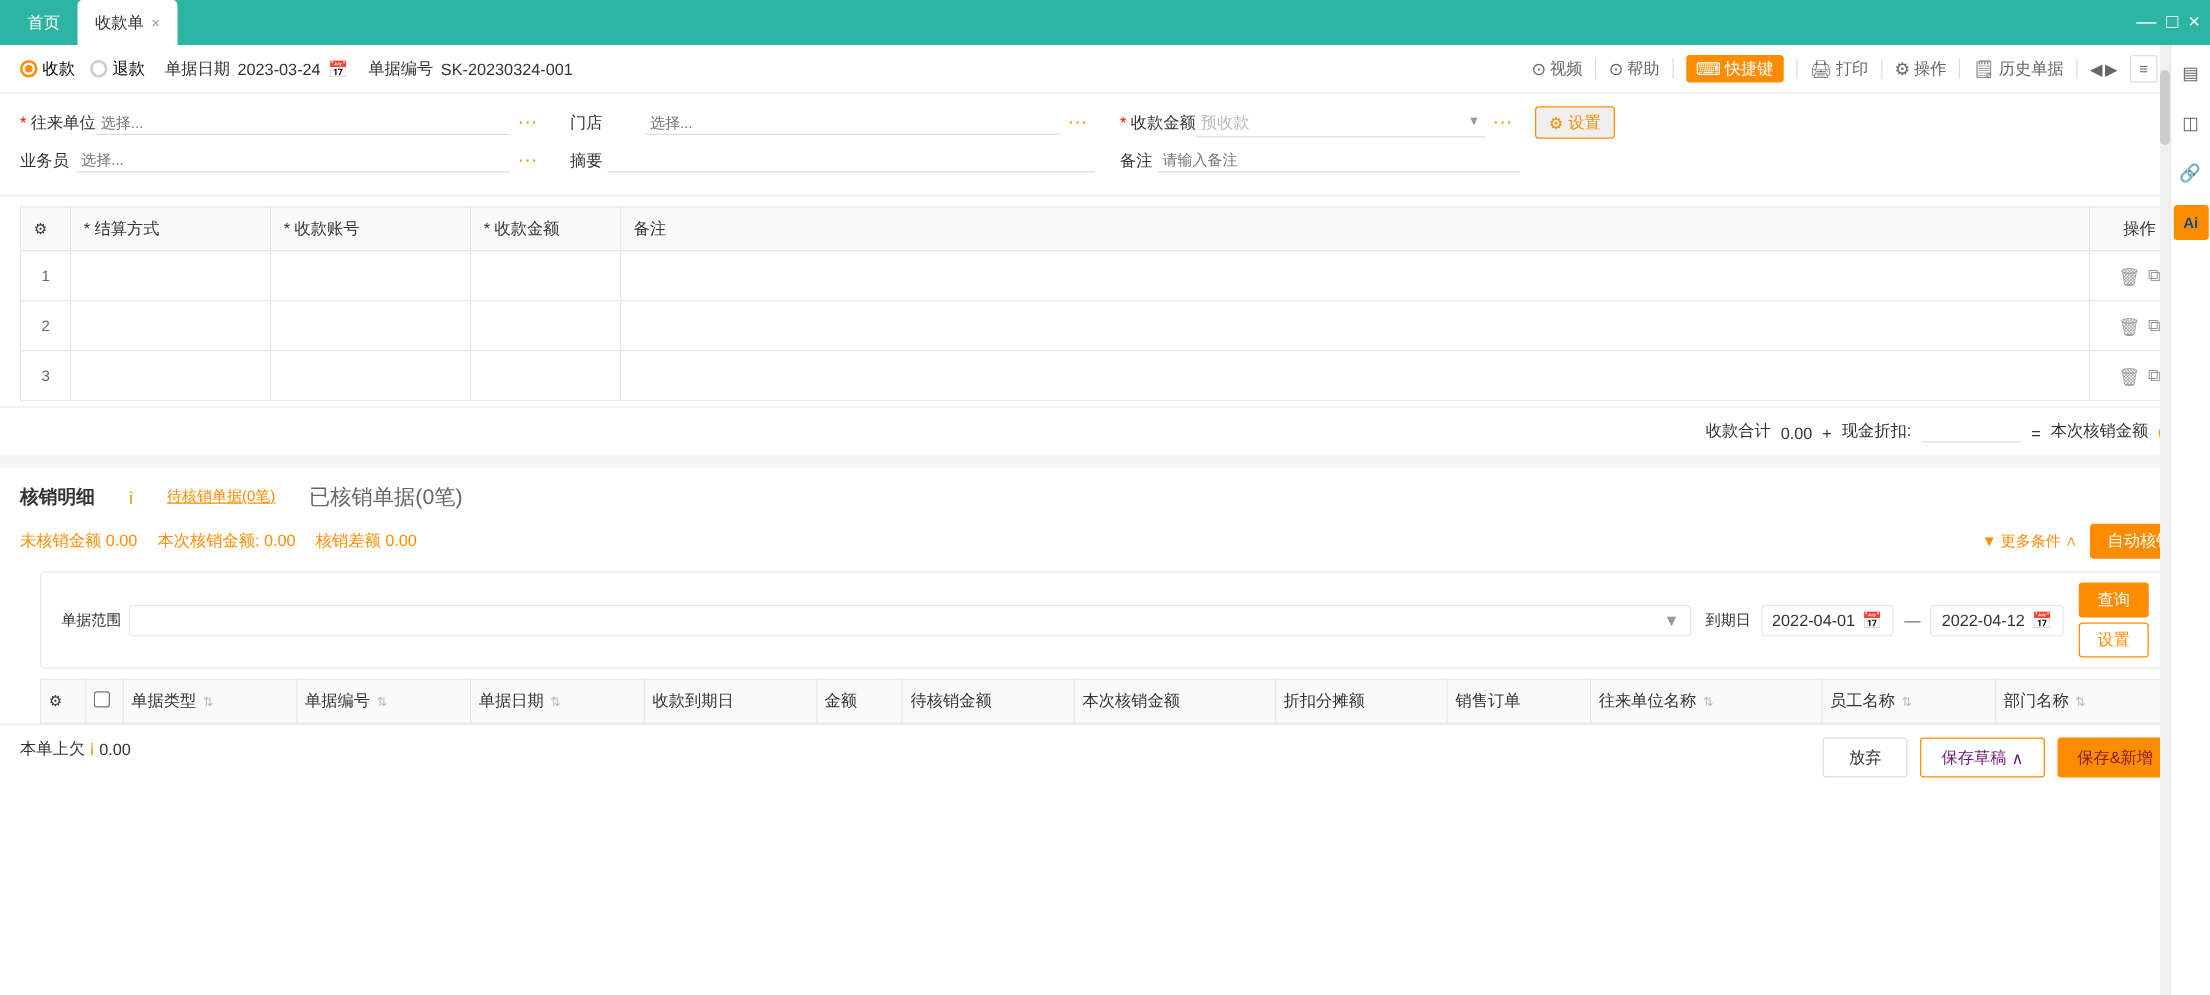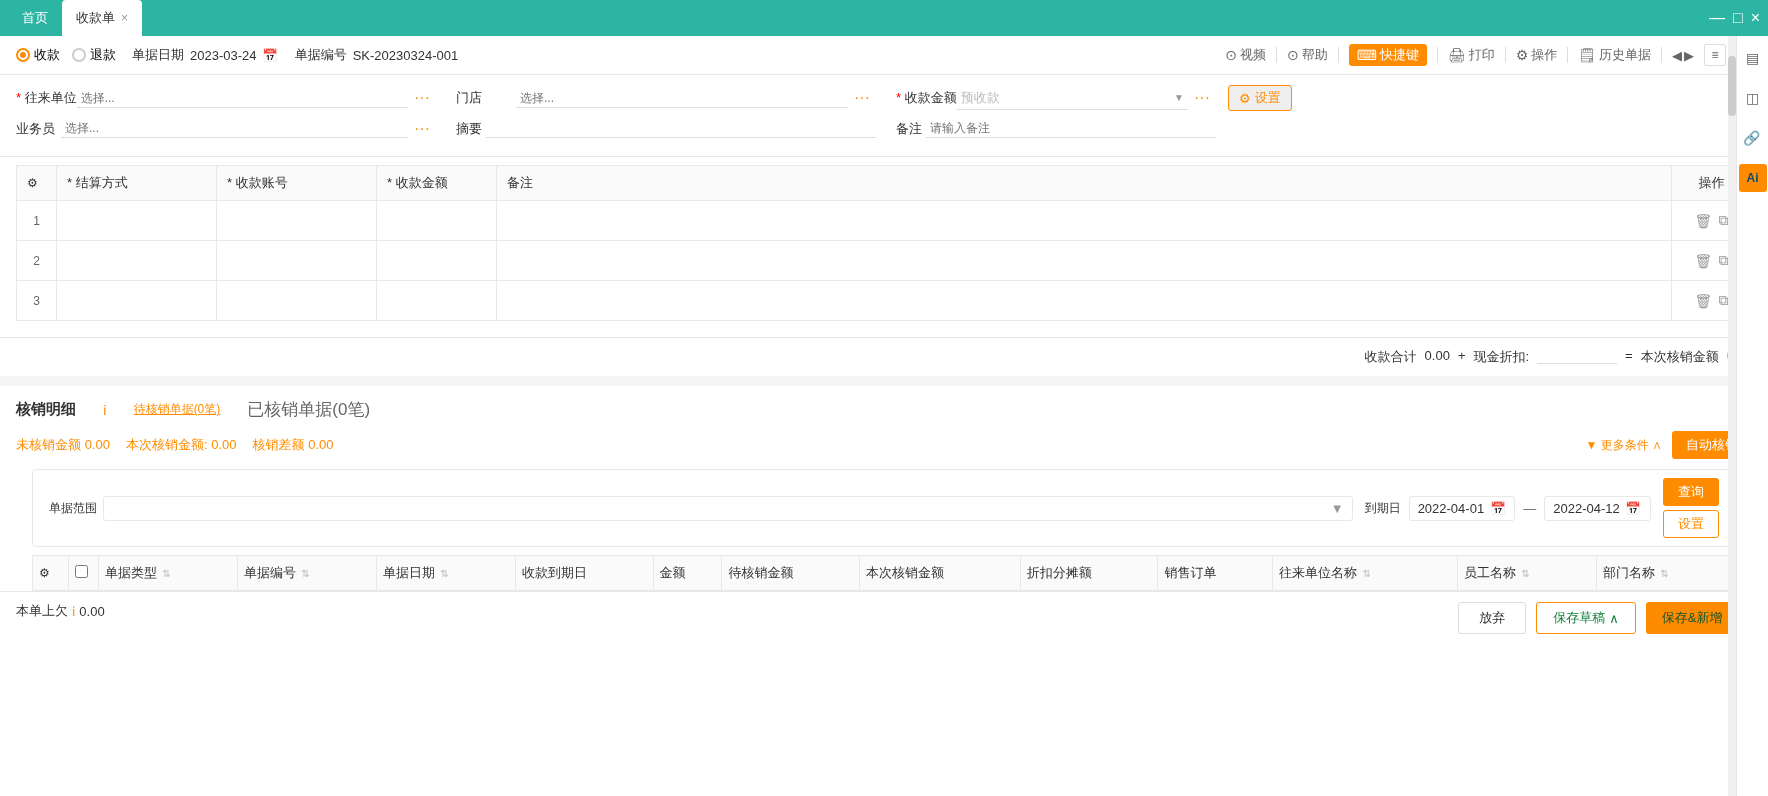--- a/index.html
+++ b/index.html
@@ -273,26 +273,26 @@
       font-size: 14px;
     }
     .gear-th {
       width: 40px;
       text-align: center;
     }
 
     
     .summary-row {
       display: flex;
-      align-items: flex-start;
+      align-items: flex-end;
       justify-content: flex-end;
       padding: 10px 16px;
       gap: 8px;
       border-top: 1px solid #e8e8e8;
-      margin-top: 16px;
+      margin-top: 4px;
       color: #333;
       font-size: 13px;
     }
     .summary-orange {
       color: #ff8c00;
       font-weight: bold;
     }
     .summary-input {
       border: none;
       border-bottom: 1px solid #ddd;
@@ -478,33 +478,33 @@
       background: #fff;
       color: #333;
       border: 1px solid #ddd;
       padding: 6px 20px;
       border-radius: 3px;
       cursor: pointer;
       font-size: 13px;
     }
     .btn-save-draft {
       background: #fff;
-      color: #15803d;
+      color: #701a75;
       border: 1px solid #ff8c00;
       padding: 6px 16px;
       border-radius: 3px;
       cursor: pointer;
       font-size: 13px;
       display: flex;
       align-items: center;
       gap: 4px;
     }
     .btn-save-new {
       background: #ff8c00;
-      color: #14532d;
+      color: #7f1d1d;
       border: none;
       padding: 6px 16px;
       border-radius: 3px;
       cursor: pointer;
       font-size: 13px;
       display: flex;
       align-items: center;
       gap: 4px;
     }
 

